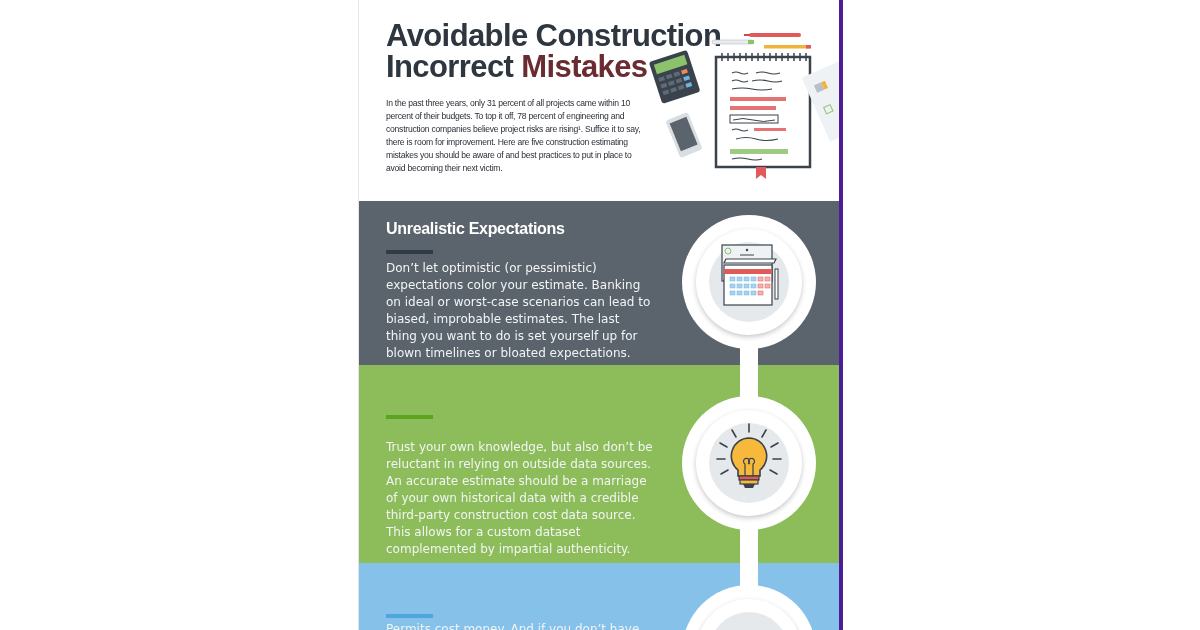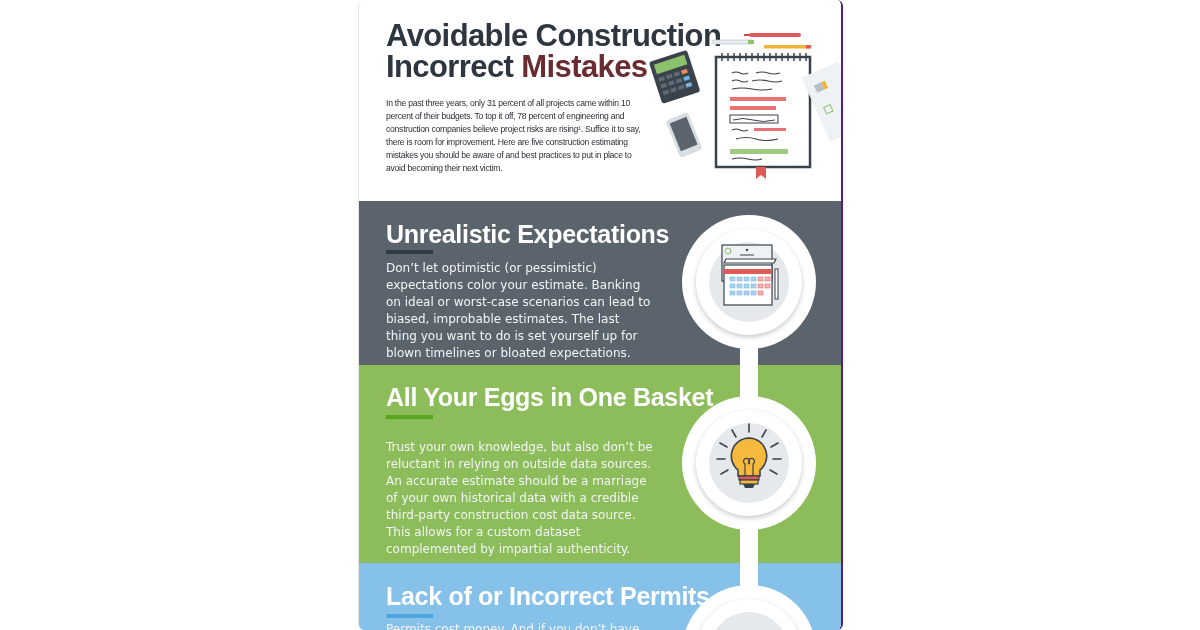--- a/index.html
+++ b/index.html
@@ -1,28 +1,28 @@
 <!DOCTYPE html>
 <html><head>
 <meta charset="utf-8">
 <style>
   html, body { margin: 0; padding: 0; }
   body { width: 1200px; height: 630px; background: #ffffff; overflow: hidden; position: relative; font-family: "DejaVu Sans", sans-serif; }
-  .page { position: absolute; left: 358px; top: 0; width: 485px; height: 630px; overflow: hidden; background: #ffffff; border-left: 1px solid #e2e4e6; border-right: 2px solid #4c1d95; box-sizing: border-box; border-radius: 6px; }
+  .page { position: absolute; left: 358px; top: 0; width: 485px; height: 630px; overflow: hidden; background: #ffffff; border-left: 1px solid #e2e4e6; border-right: 4px solid #4c1d95; box-sizing: border-box; }
   .hero { position: absolute; left: 0; top: 0; width: 485px; height: 201px; background: #ffffff; }
   .title { position: absolute; left: 27px; top: 20px; margin: 0; font-family: "Liberation Sans", sans-serif; font-weight: bold; font-size: 31px; line-height: 31px; color: #2e3640; letter-spacing: -0.6px; }
   .title .accent { color: #6b2c31; }
   .intro { position: absolute; left: 27px; top: 97px; width: 266px; margin: 0; font-family: "Liberation Sans", sans-serif; font-size: 8.6px; line-height: 13px; color: #2a2f36; letter-spacing: -0.25px; }
   .illus { position: absolute; left: 285px; top: 25px; width: 200px; height: 160px; }
 
   .section { position: absolute; left: 0; width: 485px; }
   .s1 { top: 201px; height: 164px; background: #5b646d; }
   .s2 { top: 365px; height: 198px; background: #8cbd5a; }
   .s3 { top: 563px; height: 80px; background: #85c1e9; }
-  .sec-title { position: absolute; left: 27px; margin: 0; font-family: "Liberation Sans", sans-serif; font-weight: bold; font-size: 25px; color: #ffffff; letter-spacing: -0.3px; white-space: nowrap; }
+  .sec-title { position: absolute; left: 27px; margin: 0; font-family: "Liberation Sans", sans-serif; font-weight: bold; font-size: 16px; color: #ffffff; letter-spacing: -0.3px; white-space: nowrap; }
   .rule { position: absolute; left: 27px; width: 47px; height: 4px; }
   .s1 .rule { background: #2f3b46; }
   .s2 .rule { background: #5aa51f; }
   .s3 .rule { background: #4fa6dc; }
   .sec-body { position: absolute; left: 27px; width: 268px; margin: 0; font-family: "DejaVu Sans", sans-serif; font-size: 12px; line-height: 17px; color: #f2f4f5; }
 
   .connector { position: absolute; left: 381px; width: 18px; background: #ffffff; }
   .badge { position: absolute; width: 134px; height: 134px; border-radius: 50%; background: #ffffff; }
   .badge-inner { position: absolute; left: 14px; top: 14px; width: 106px; height: 106px; border-radius: 50%; background: #ffffff; box-shadow: 0 2px 5px rgba(0,0,0,0.22); }
   .badge-disc { position: absolute; left: 13px; top: 13px; width: 80px; height: 80px; border-radius: 50%; background: #e6e9ec; }
@@ -128,27 +128,25 @@
     </div>
   </div>
 
   <div class="section s1">
     <h2 class="sec-title" style="top:19px;">Unrealistic Expectations</h2>
     <div class="rule" style="top:49px;"></div>
     <p class="sec-body" style="top:59px;">Don’t let optimistic (or pessimistic) expectations color your estimate. Banking on ideal or worst-case scenarios can lead to biased, improbable estimates. The last thing you want to do is set yourself up for blown timelines or bloated expectations.</p>
   </div>
 
   <div class="section s2">
-    <h2 class="sec-title" style="top:18px;">All Your Eggs in One Basket</h2>
     <div class="rule" style="top:50px;"></div>
     <p class="sec-body" style="top:74px;">Trust your own knowledge, but also don’t be reluctant in relying on outside data sources. An accurate estimate should be a marriage of your own historical data with a credible third-party construction cost data source. This allows for a custom dataset complemented by impartial authenticity.</p>
   </div>
 
   <div class="section s3">
-    <h2 class="sec-title" style="top:19px;">Lack of or Incorrect Permits</h2>
     <div class="rule" style="top:51px;"></div>
     <p class="sec-body" style="top:58px;">Permits cost money. And if you don’t have the proper</p>
   </div>
 
   <div class="connector" style="top:330px; height:80px;"></div>
   <div class="connector" style="top:510px; height:95px;"></div>
 
   <div class="badge" style="left:323px; top:215px;">
     <div class="badge-inner">
       <div class="badge-disc"></div>

